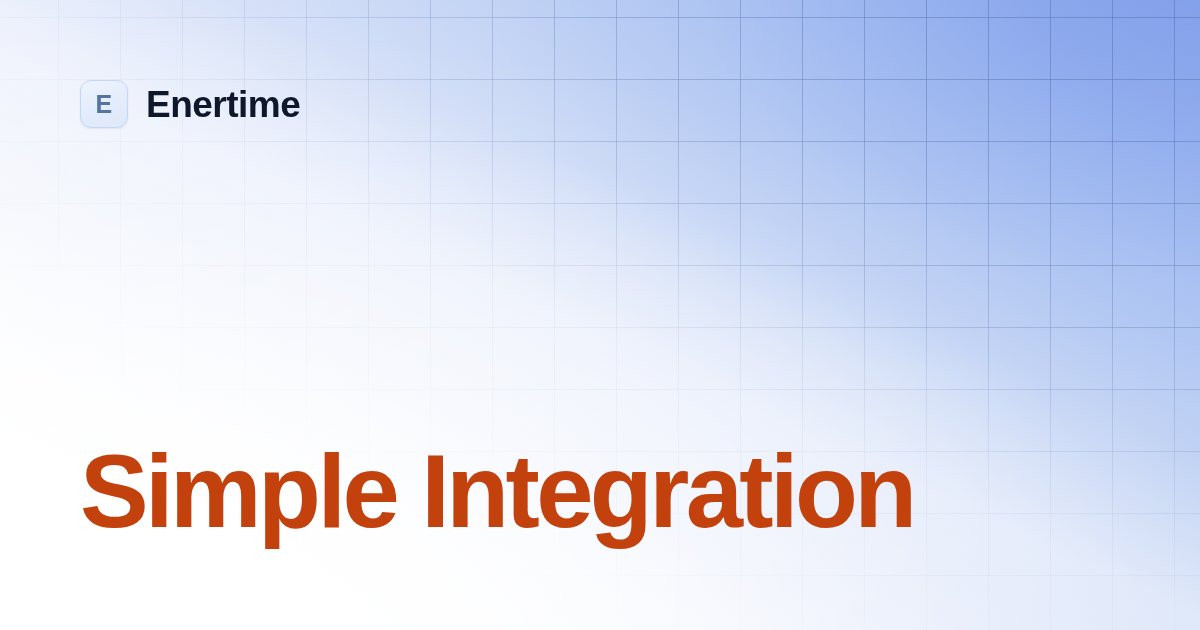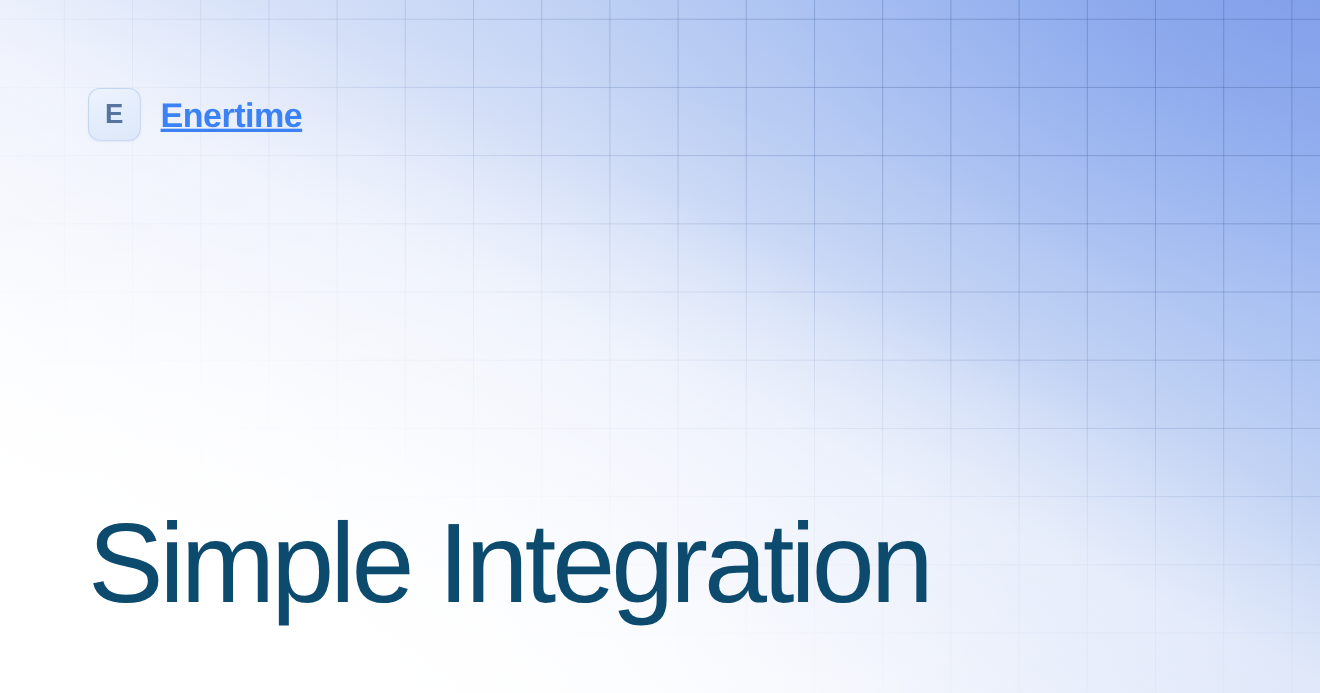--- a/index.html
+++ b/index.html
@@ -150,37 +150,36 @@
 
   .brand-badge-letter {
     font-size: 25px;
     font-weight: 700;
     color: #57739f;
     line-height: 1;
     letter-spacing: 0.2px;
   }
 
   .brand-name {
-    font-size: 31px;
+    font-size: 37px;
     font-weight: 700;
-    color: #3b82f6;
+    color: #0f172a;
     letter-spacing: -0.5px;
     line-height: 1;
     white-space: nowrap;
-    text-decoration: underline;
   }
 
   
   .headline {
     position: absolute;
     left: 80px;
-    top: 460px;
+    top: 440px;
     font-size: 103px;
-    font-weight: 400;
-    color: #0c4a6e;
+    font-weight: 700;
+    color: #c2410c;
     letter-spacing: -3.6px;
     line-height: 1.0;
     white-space: nowrap;
     margin: 0;
   }
 </style>
 </head>
 <body>
 
 <div class="og-card">

